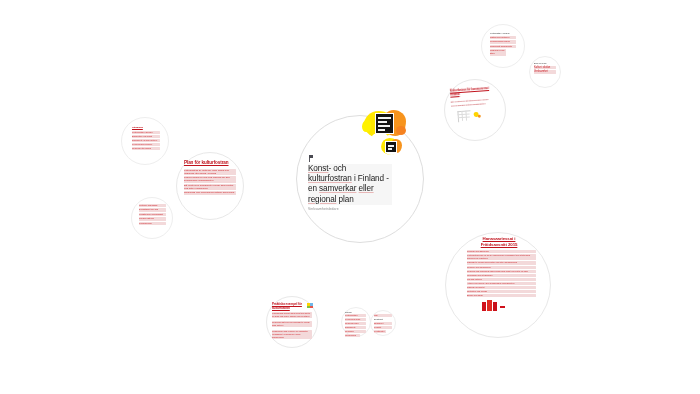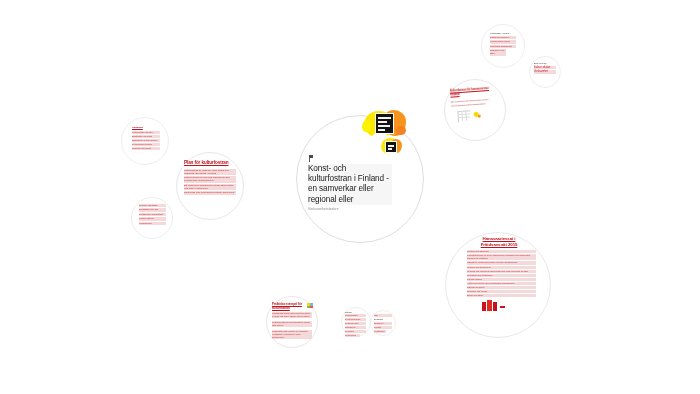--- a/index.html
+++ b/index.html
@@ -42,20 +42,21 @@
     width: 84px;
   }
   #main-title {
     font-size: 8.2px;
     line-height: 10.2px;
     color: #1a1a1a;
     letter-spacing: -0.1px;
     background: #f6f6f6;
   }
   #main-title .u {
+    text-decoration: underline;
     text-decoration-color: #e8b7b7;
   }
   #main-subtitle {
     margin-top: 2px;
     font-size: 3.4px;
     line-height: 4.4px;
     color: #8a8a8a;
     filter: blur(0.28px);
     letter-spacing: 0.1px;
   }
@@ -201,21 +202,21 @@
     <div class="blob" style="left:28px; top:31px; width:12px; height:14px; background:#f7941d;"></div>
     <div class="blob" style="left:24px; top:42px; width:11px; height:5px; background:#ffffff; border-radius:50%;"></div>
     <div class="thumb" style="left:23px; top:33px; width:10px; height:10px;">
       <div class="mark" style="left:1.6px; top:3px; width:6px; height:2px;"></div>
       <div class="mark" style="left:1.6px; top:6px; width:4px; height:1.6px;"></div>
     </div>
   </div>
 
   <div id="main-title-block">
     <div id="main-title">
-      <span class="u">Konst</span><span>- och </span><span class="u">kulturfostran</span><span> i Finland - en </span><span class="u">samverkar</span><span> </span><span class="u">eller regional</span><span> eller</span>
+      <span class="u">Konst</span><span>- och </span><span class="u">kulturfostran</span><span> i Finland - en </span><span class="u">samverkar</span><span> </span><span class="u">eller regional</span><span> plan</span>
     </div>
     <div id="main-subtitle">Verksamhetsledare</div>
   </div>
 
   <div class="frame faint" id="frame-tr-small"></div>
   <div class="bubble-body blur2" style="left:490px; top:32px; width:26px;">
     <div class="bline dark" style="font-size:2px; line-height:2.8px;">Kulturfostran i Finland</div>
     <div class="bline" style="font-size:2.4px; line-height:3.4px;">Nationella riktlinjer</div>
     <div class="bline" style="font-size:2.4px; line-height:3.4px;">Kommunala planer</div>
     <div class="bline" style="font-size:2.4px; line-height:3.4px;">Regionalt samarbete</div>

